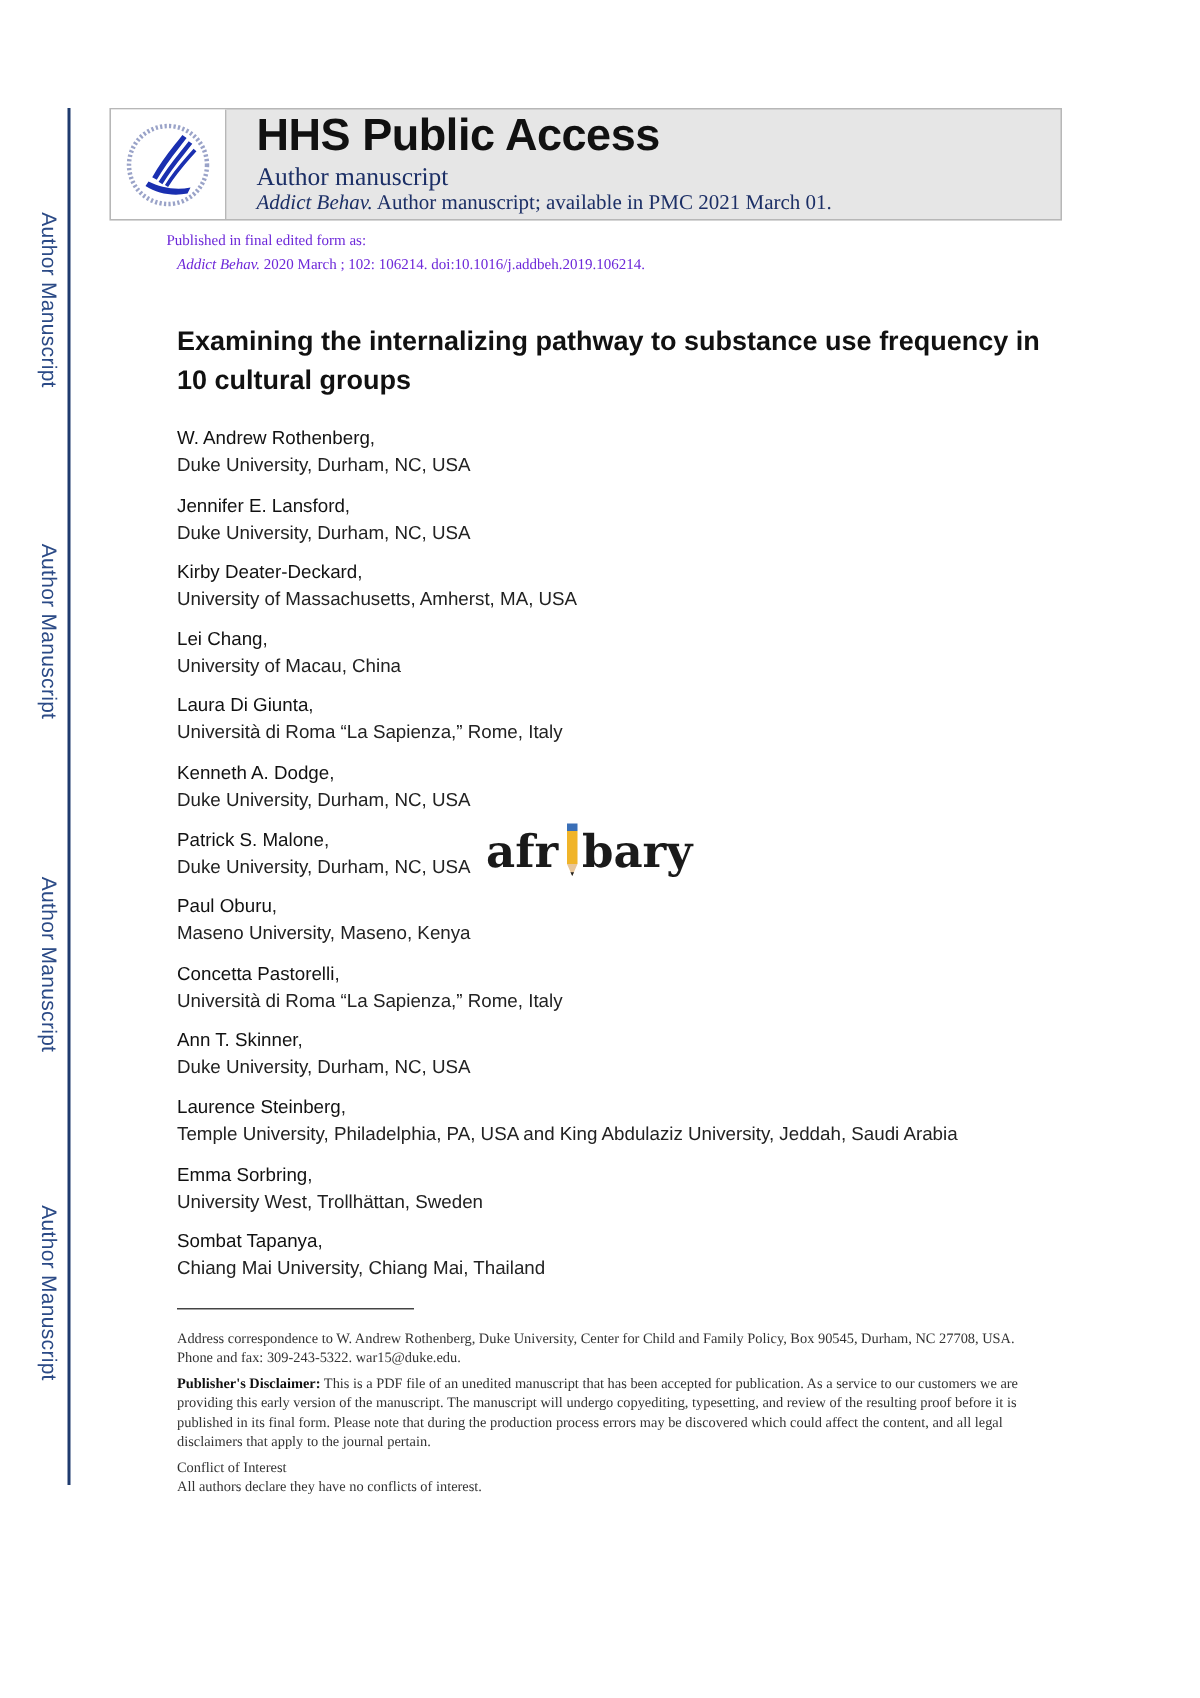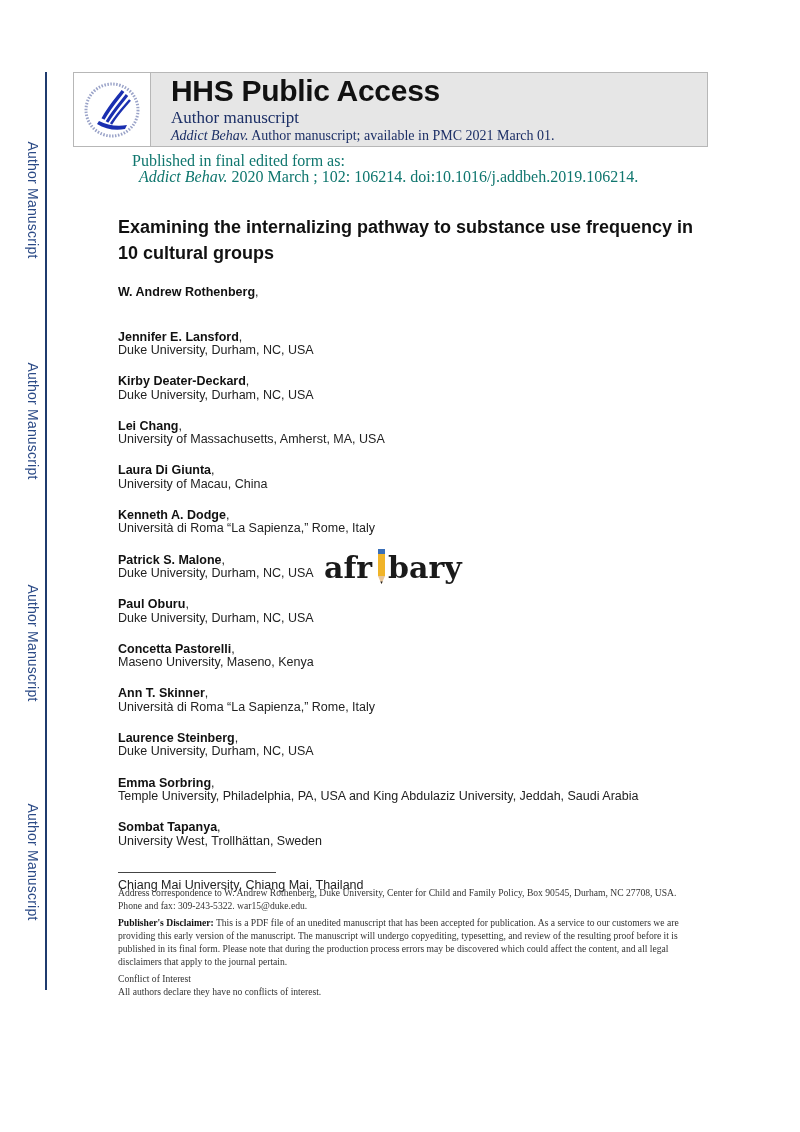--- a/index.html
+++ b/index.html
@@ -10,30 +10,30 @@
   .side-label span { position: absolute; transform: translate(-50%, -50%) rotate(90deg); white-space: nowrap; font-family: "Liberation Sans", sans-serif; font-size: 14px; color: #2b4a86; letter-spacing: 0.2px; }
 
   .hhs-box { position: absolute; left: 73px; top: 72px; width: 635px; height: 75px; border: 1px solid #b7b7b7; background: #e6e6e6; box-sizing: border-box; display: flex; }
   .hhs-logo { width: 77px; height: 100%; background: #ffffff; border-right: 1px solid #b7b7b7; box-sizing: border-box; display: flex; align-items: center; justify-content: center; }
   .hhs-text { padding-left: 20px; padding-top: 1px; }
   .hhs-title { font-family: "Liberation Sans", sans-serif; font-weight: bold; font-size: 30px; line-height: 34px; color: #111; letter-spacing: -0.3px; }
   .hhs-sub { font-family: "Liberation Serif", serif; font-size: 17px; line-height: 19px; color: #1c2f66; }
   .hhs-avail { font-family: "Liberation Serif", serif; font-size: 14px; line-height: 17px; color: #1c2f66; }
   .hhs-avail i { font-style: italic; }
 
-  .published { position: absolute; left: 132px; top: 153px; font-family: "Liberation Serif", serif; font-size: 16px; line-height: 16px; color: #0f766e; }
+  .published { position: absolute; left: 111px; top: 153px; font-family: "Liberation Serif", serif; font-size: 10px; line-height: 16px; color: #6d28d9; }
   .published .cite { padding-left: 7px; font-family: Liberation Serif, serif; }
   .published i { font-style: italic; }
 
   .article-title { position: absolute; left: 118px; top: 214px; width: 590px; font-family: "Liberation Sans", sans-serif; font-weight: bold; font-size: 18px; line-height: 26px; color: #111; }
 
   .authors { position: absolute; left: 118px; top: 283px; width: 600px; }
   .author { height: 44.6px; font-family: "Liberation Sans", sans-serif; font-size: 12.5px; line-height: 18px; color: #222; }
-  .author .name { font-weight: bold; color: #111; }
-  .author .aff { display: block; margin-top: 40px; }
+  .author .name { font-weight: normal; color: #111; }
+  .author .aff { display: block; }
 
   .watermark { position: absolute; left: 324px; top: 547px; width: 152px; height: 40px; }
 
   .fn-rule { position: absolute; left: 118px; top: 872px; width: 158px; height: 1px; background: #444; }
   .footnotes { position: absolute; left: 118px; top: 882px; width: 570px; font-family: "Liberation Serif", serif; font-size: 9.6px; line-height: 13px; color: #333; }
   .footnotes p { margin: 4px 0 4px 0; }
   .footnotes b { color: #111; }
 </style>
 </head>
 <body>

